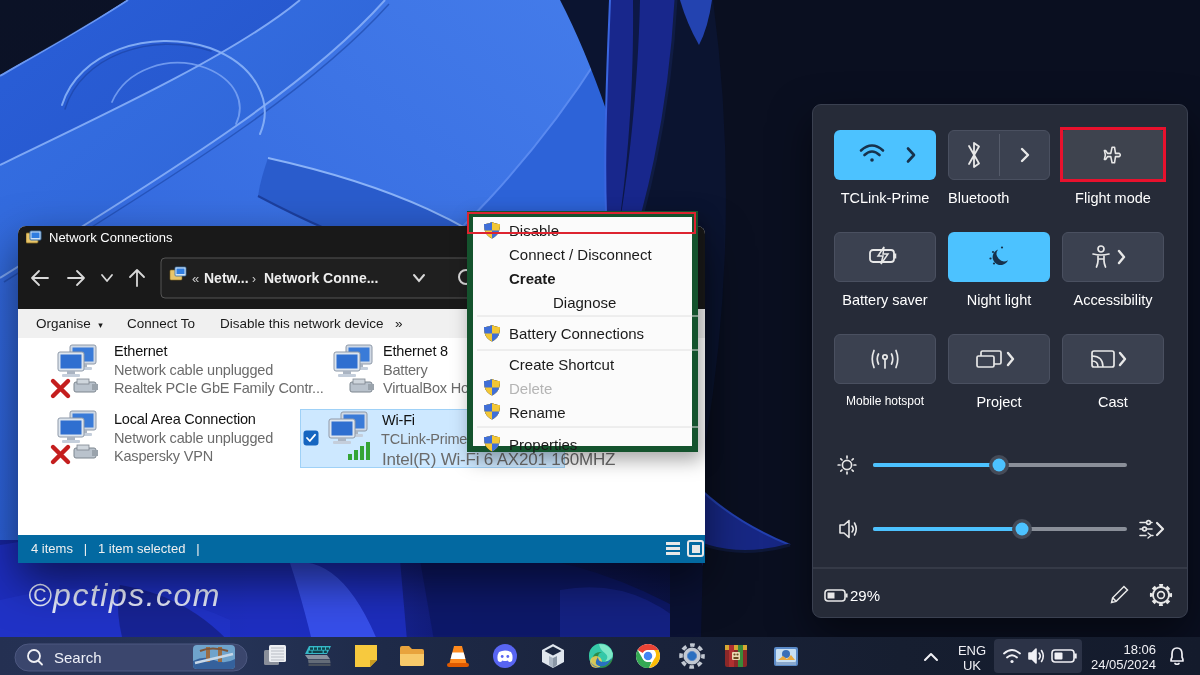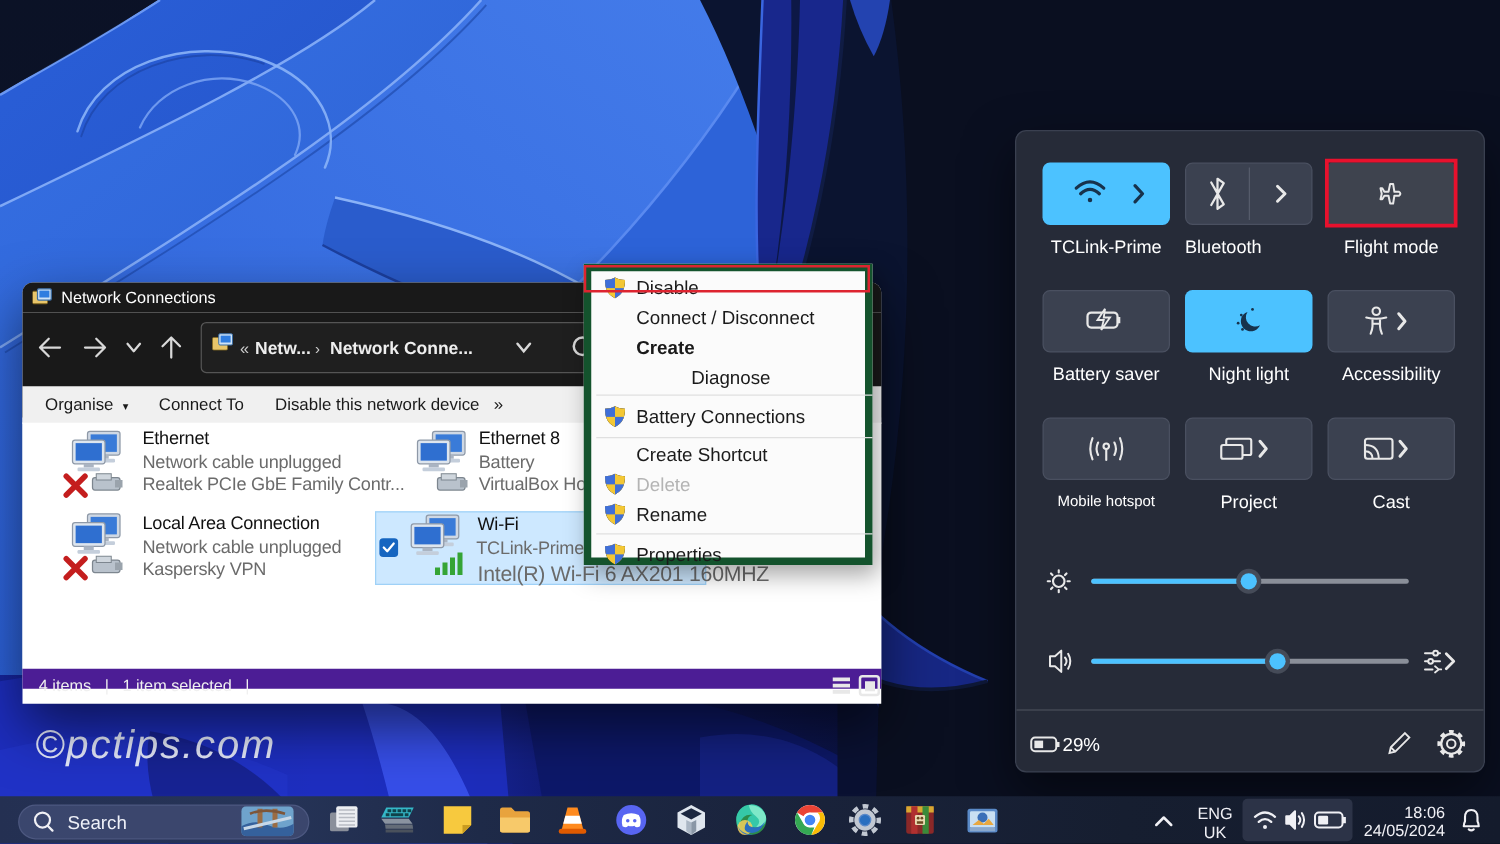--- a/index.html
+++ b/index.html
@@ -141,21 +141,21 @@
 
   <div class="abs" style="left:0;top:83px;width:687px;height:29px;background:#f0f0f0;border-bottom:1px solid #e0e0e0;color:#1a1a1a;font-size:13.5px;">
     <span class="abs" style="left:18px;top:7px;">Organise&nbsp;&nbsp;<span style="font-size:9px;">▾</span></span>
     <span class="abs" style="left:109px;top:7px;">Connect To</span>
     <span class="abs" style="left:202px;top:7px;">Disable this network device</span>
     <span class="abs" style="left:377px;top:7px;">»</span>
   </div>
 
   <div class="abs" style="left:0;top:112px;width:687px;height:197px;background:#ffffff;"></div>
 
-  <div class="abs" style="left:0;top:309px;width:687px;height:16px;background:#4c1d95;color:#f0f0f0;font-size:13px;">
+  <div class="abs" style="left:0;top:309px;width:687px;height:28px;background:#0369a1;color:#f0f0f0;font-size:13px;">
     <span class="abs" style="left:13px;top:6px;">4 items&nbsp;&nbsp;&nbsp;|&nbsp;&nbsp;&nbsp;1 item selected&nbsp;&nbsp;&nbsp;|</span>
     <svg class="abs" style="left:648px;top:5px;" width="38" height="18" viewBox="0 0 38 18">
       <g fill="#e8e8e8">
         <rect x="0" y="2" width="14" height="3"></rect>
           <rect x="0" y="7" width="14" height="3"></rect>
           <rect x="0" y="12" width="14" height="3"></rect>
       </g>
       <rect x="22" y="1" width="15" height="15" rx="2" fill="none" stroke="#e8e8e8" stroke-width="2"></rect>
       <rect x="26" y="5" width="8" height="8" fill="#e8e8e8"></rect>
     </svg>

